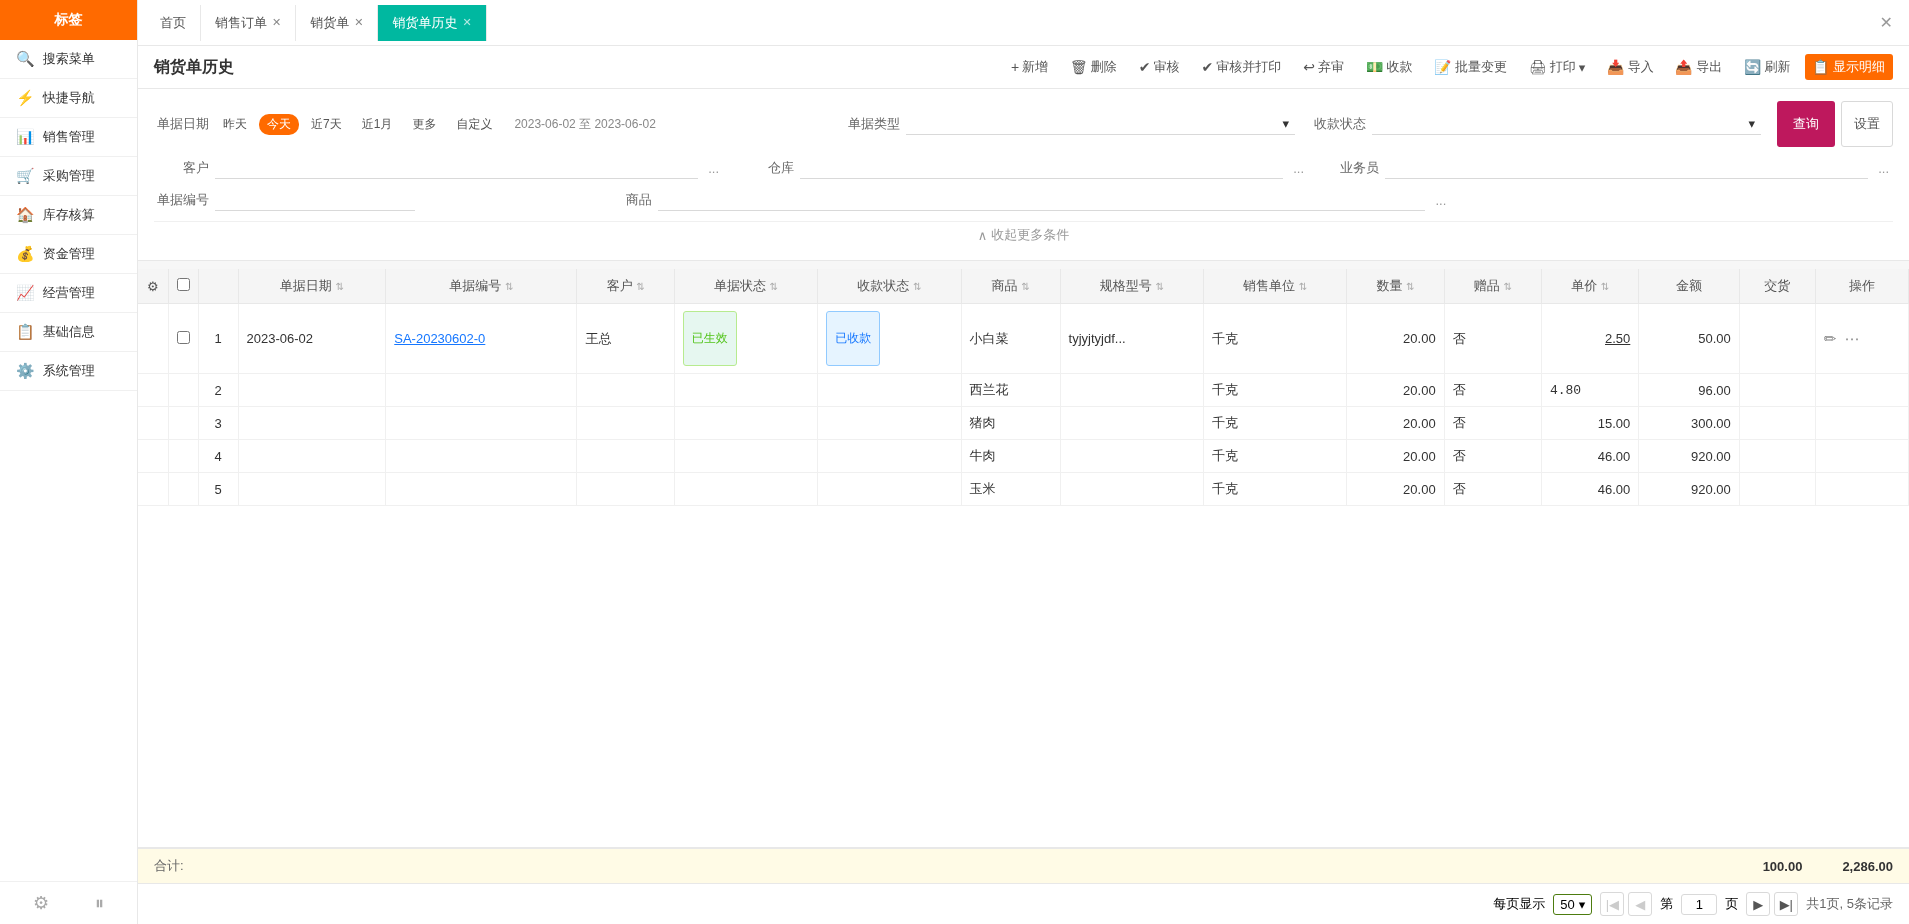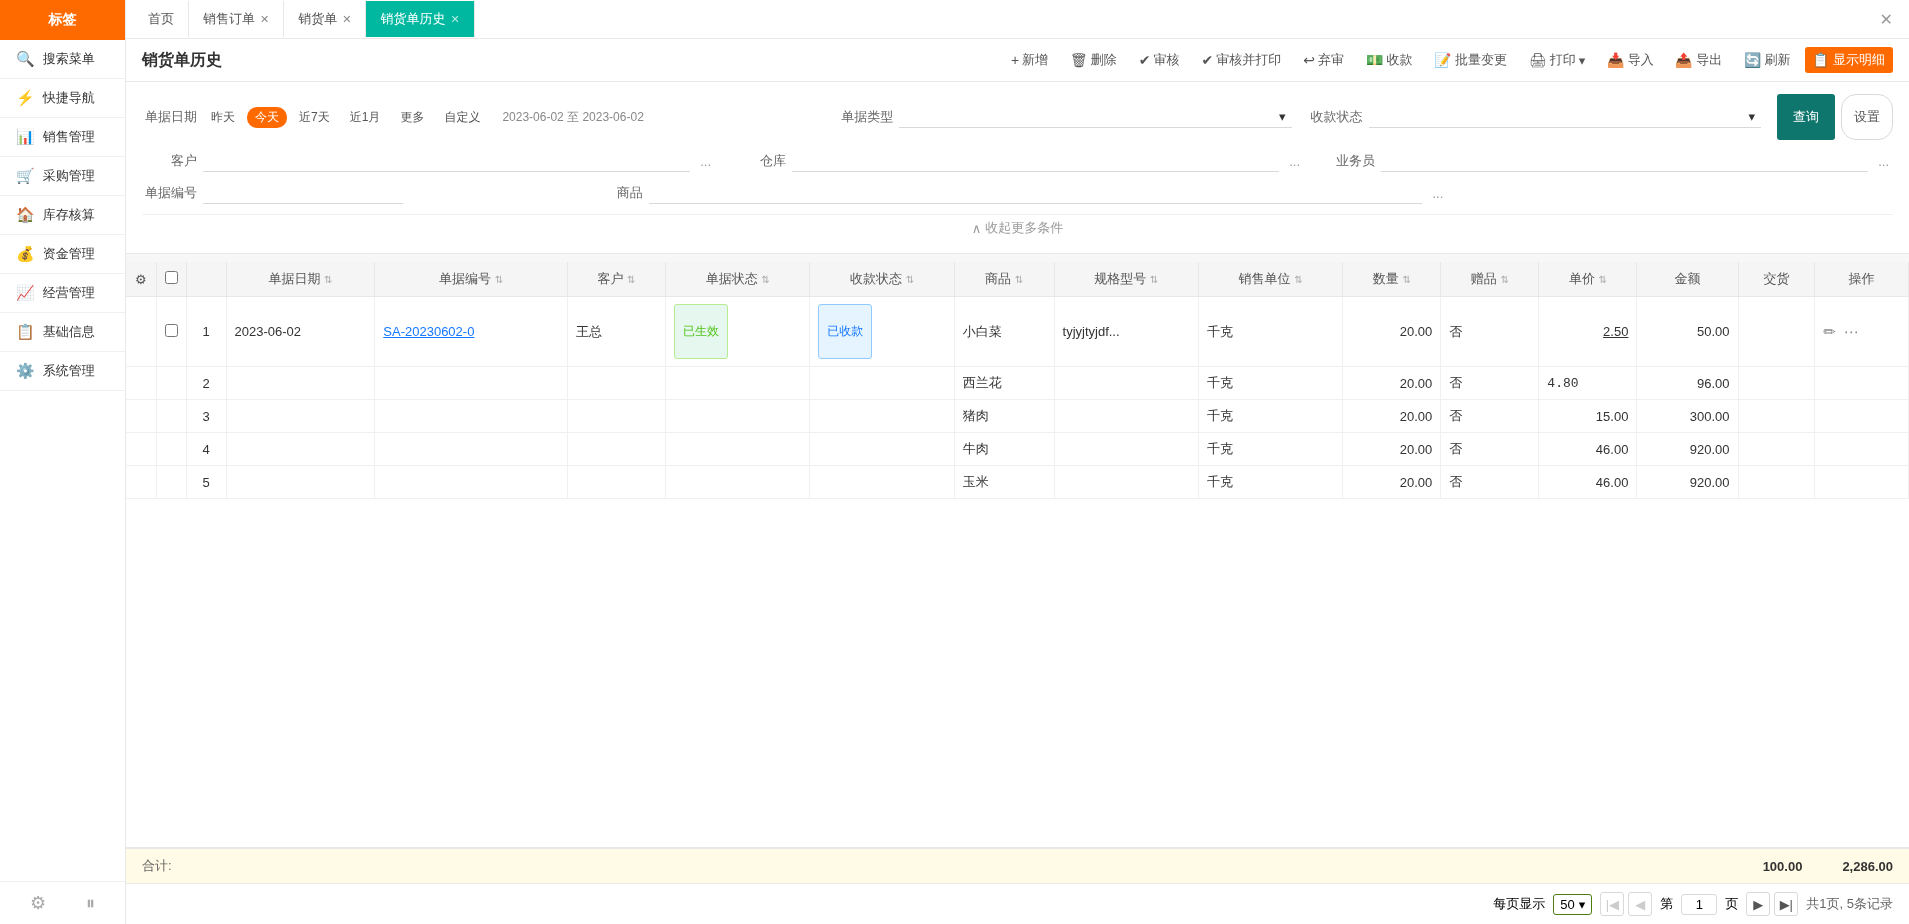--- a/index.html
+++ b/index.html
@@ -1,20 +1,20 @@
 <!DOCTYPE html>
 <html><head>
   <meta charset="utf-8">
   <style>
     * { box-sizing: border-box; margin: 0; padding: 0; font-family: 'Microsoft YaHei', Arial, sans-serif; font-size: 13px; }
     body { display: flex; height: 924px; overflow: hidden; background: #f5f5f5; }
 
     
     .sidebar {
-      width: 126px;
+      width: 138px;
       background: #fff;
       border-right: 1px solid #e8e8e8;
       display: flex;
       flex-direction: column;
       flex-shrink: 0;
     }
     .sidebar-logo {
       height: 40px;
       background: #ff6a00;
       display: flex;
@@ -50,21 +50,21 @@
       flex-direction: column;
       overflow: hidden;
     }
 
     
     .tab-bar {
       display: flex;
       align-items: center;
       background: #fff;
       border-bottom: 1px solid #e8e8e8;
-      height: 39px;
+      height: 46px;
       padding: 16px 8px;
       flex-shrink: 0;
     }
     .tab {
       display: flex;
       align-items: center;
       gap: 5px;
       padding: 0 14px;
       height: 36px;
       cursor: pointer;
@@ -469,22 +469,22 @@
         </div>
 
         <div class="filter-item">
           <span class="filter-label">收款状态</span>
           <div class="filter-select" style="min-width:120px;">
             <span></span>
             <span>▾</span>
           </div>
         </div>
         <div style="display:flex;gap:6px;flex-shrink:0;">
-          <button style="background:#0f766e;color:#fff;border:none;border-radius:3px;padding:14px 16px;cursor:pointer;font-size:13px;">查询</button>
-          <button style="background:#fff;color:#555;border:1px solid #d9d9d9;border-radius:15px;padding:5px 12px;cursor:pointer;font-size:13px;">设置</button>
+          <button style="background:#be185d;color:#fff;border:none;border-radius:3px;padding:14px 16px;cursor:pointer;font-size:13px;">查询</button>
+          <button style="background:#fff;color:#555;border:1px solid #d9d9d9;border-radius:3px;padding:5px 12px;cursor:pointer;font-size:13px;">设置</button>
         </div>
       </div>
       <div class="filter-row">
         <div class="filter-item">
           <span class="filter-label">客户</span>
           <input class="filter-input" style="">
           <span class="dots-btn">...</span>
         </div>
         <div class="filter-item">
           <span class="filter-label">仓库</span>

